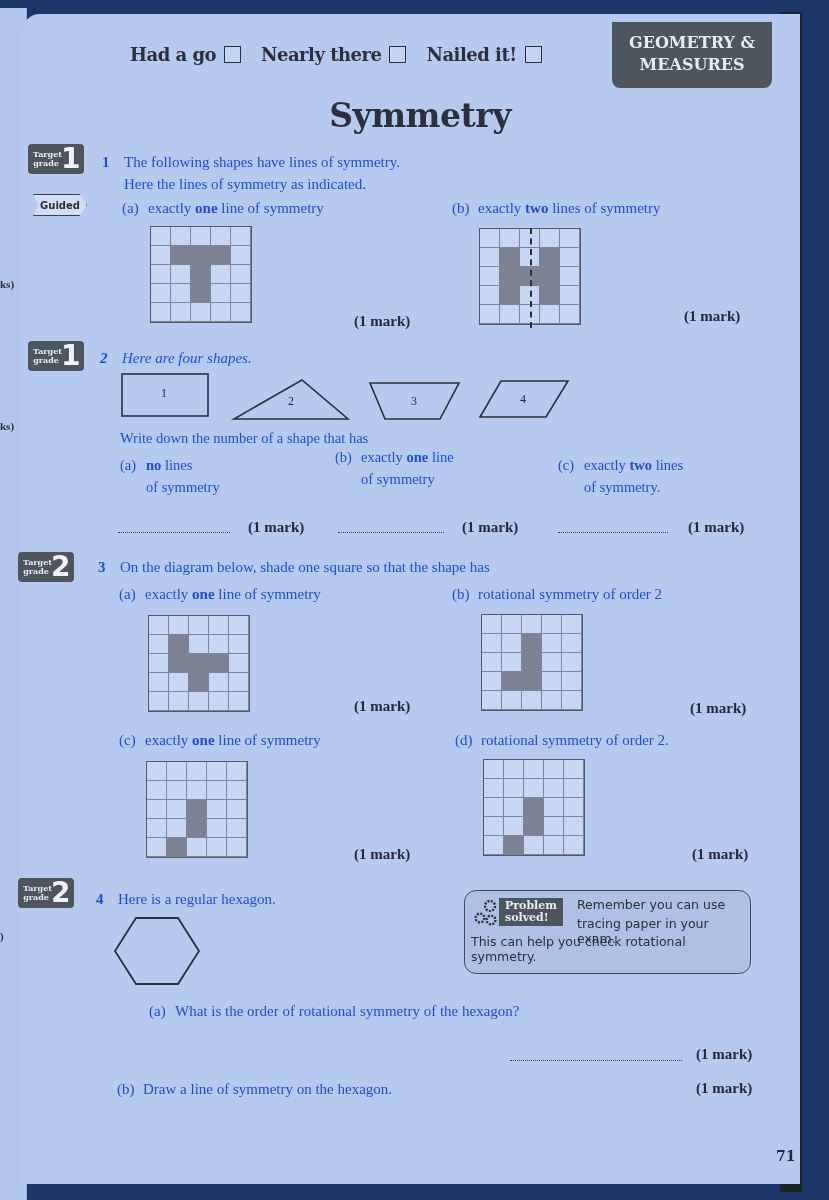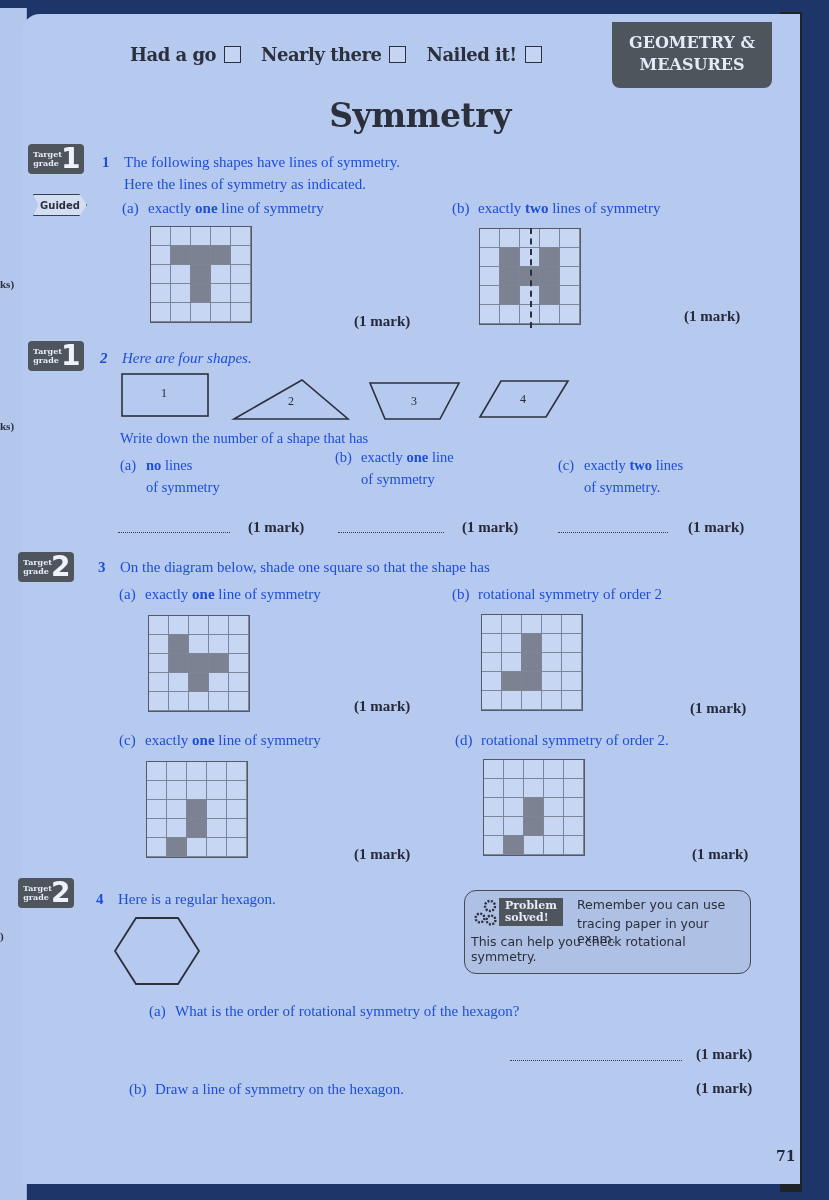--- a/index.html
+++ b/index.html
@@ -393,19 +393,19 @@
     <div class="abs" style="left:112px; top:25px;">tracing paper in your exam.</div>
     <div class="abs" style="left:6px; top:43px;">This can help you check rotational symmetry.</div>
   </div>
 
   <div class="q" style="left:95px; top:986px;margin-left:32px;">
     <span class="lbl-part">(a)</span><span>What is the order of rotational symmetry of the hexagon?</span>
   </div>
   <div class="dots" style="left:488px; top:1046px; width:172px;"></div>
   <div class="mark" style="left:674px; top:1032px;">(1 mark)</div>
 
-  <div class="q" style="left:95px; top:1064px;margin-left:12px;">
+  <div class="q" style="left:95px; top:1064px;">
     <span class="lbl-part">(b)</span><span>Draw a line of symmetry on the hexagon.</span>
   </div>
   <div class="mark" style="left:674px; top:1066px;">(1 mark)</div>
 
   <div class="pagenum" style="left:754px; top:1134px;">71</div>
 </div>
 
 </body></html>

